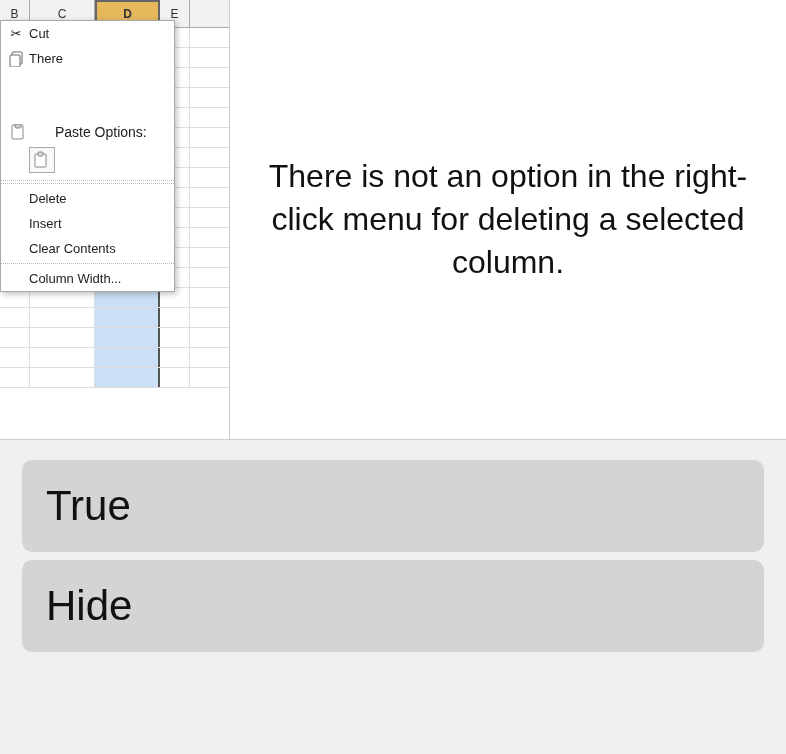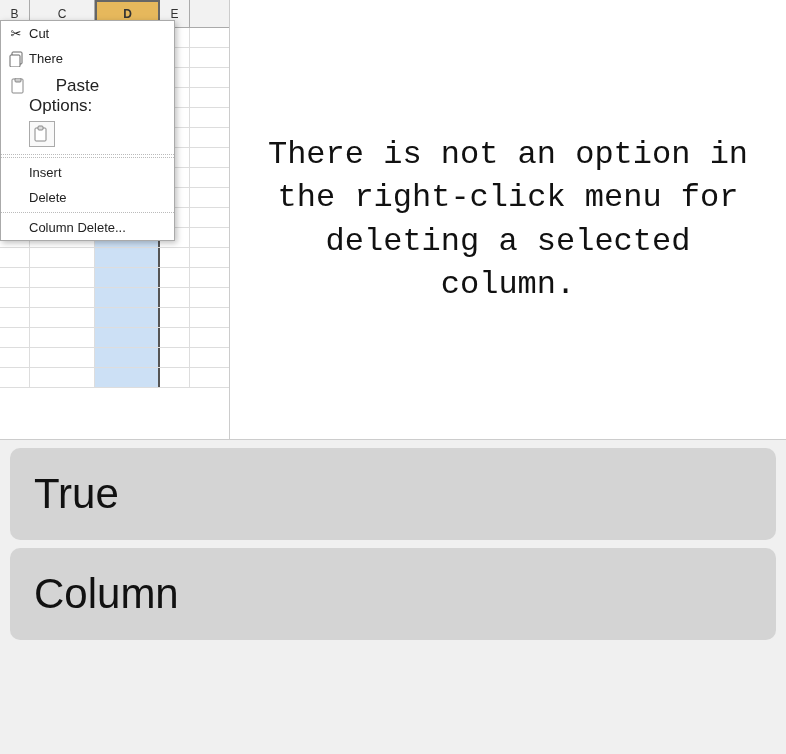--- a/index.html
+++ b/index.html
@@ -128,22 +128,23 @@
       width: 18px;
       height: 18px;
       display: flex;
       align-items: center;
       justify-content: center;
     }
 
     
     .paste-options-label {
       padding: 5px 10px 2px 28px;
-      font-size: 17px;
+      font-size: 14px;
       color: #222;
+      margin-top: 48px;
     }
 
     .paste-icons-row {
       padding: 3px 10px 5px 28px;
       display: flex;
       gap: 4px;
     }
 
     .paste-icon-box {
       width: 26px;
@@ -164,27 +165,27 @@
       justify-content: center;
       padding: 30px;
     }
 
     .statement-text {
       font-size: 32px;
       font-weight: normal;
       text-align: center;
       color: #111;
       line-height: 1.35;
-      font-family: Liberation Mono, monospace;
+      font-family: Liberation Sans, sans-serif;
     }
 
     
     .answers-section {
       width: 100%;
-      padding: 0;
+      padding: 12px;
     }
 
     .answer-button {
       width: calc(100% - 20px);
       margin: 8px 10px;
       padding: 22px 24px;
       background: #d4d4d4;
       border-radius: 10px;
       font-size: 42px;
       font-weight: normal;
@@ -353,38 +354,41 @@
             <rect x="2" y="3" width="11" height="13" rx="1" fill="white" stroke="#888" stroke-width="1"></rect>
             <rect x="5" y="1" width="5" height="4" rx="1" fill="#ddd" stroke="#888" stroke-width="1"></rect>
           </svg>
         </div>
       </div>
       <div class="menu-divider"></div>
 
       <div class="menu-divider"></div>
 
       <div class="menu-item">
+        <span>Delete</span>
+      </div>
+
+      <div class="menu-item">
         <span>Insert</span>
       </div>
 
       <div class="menu-item">
-        <span>Delete</span>
-      </div>
-
+        <span>Clear Contents</span>
+      </div>
       <div class="menu-divider"></div>
 
 
       <div class="menu-item">
-        <span>Column Delete...</span>
+        <span>Column Width...</span>
       </div>
 
     </div>
   </div>
 
   <div class="text-area">
     <p class="statement-text">There is not an option in the right-click menu for deleting a selected column.</p>
   </div>
 </div>
 
 <div class="answers-section">
   <button class="answer-button">True</button>
-  <button class="answer-button">Column</button>
+  <button class="answer-button">Hide</button>
 </div>
 
 </body></html>

